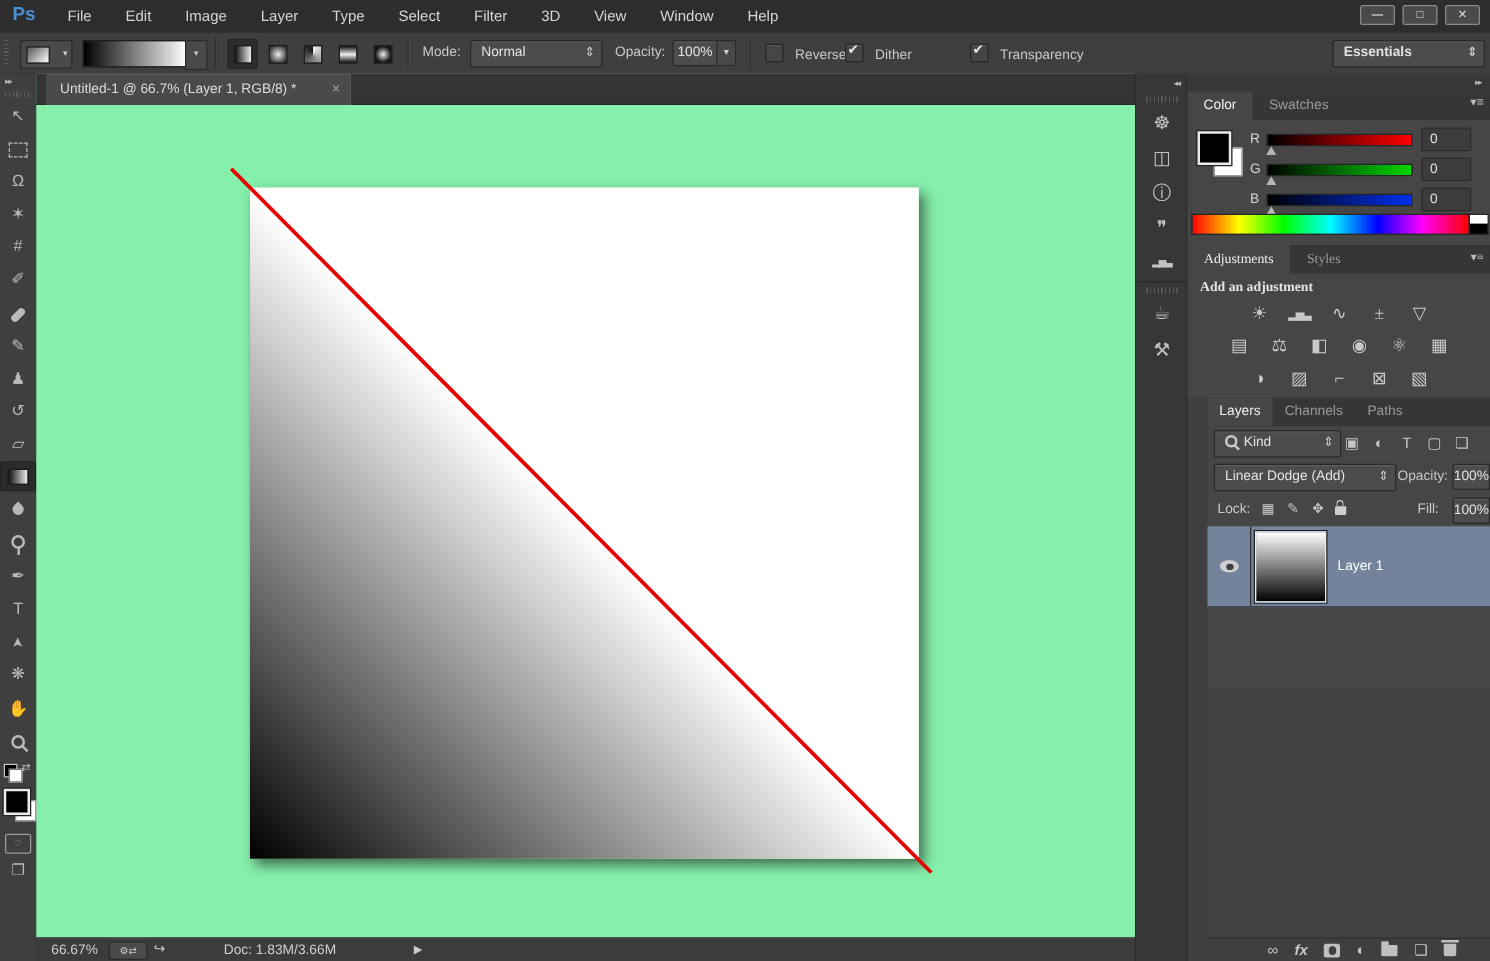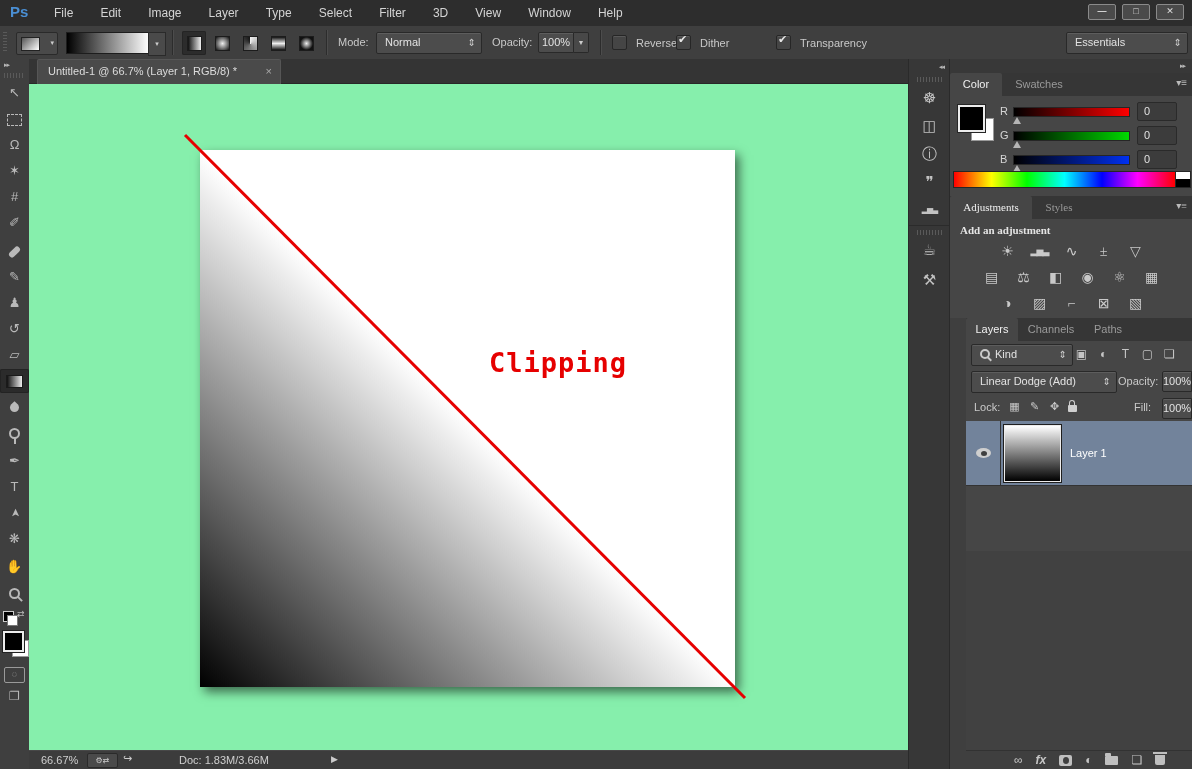--- a/index.html
+++ b/index.html
@@ -217,21 +217,21 @@
       <span class="chklabel">Reverse</span>
     </label>
     <label class="chk" style="left:676px;">
       <span class="chkbox on"></span>
       <span class="chklabel">Dither</span>
     </label>
     <label class="chk" style="left:736px;padding-left:40px;">
       <span class="chkbox on"></span>
       <span class="chklabel">Transparency</span>
     </label>
-    <div class="ps-select" style="left:1066px;top:6px;width:112px;">
+    <div class="ps-select" style="left:1066px;top:6px;width:112px;font-weight:bold;">
       <span>Essentials</span>
       <span class="ud">⇕</span>
     </div>
   </div>
 
   <div id="toolbar">
     <span class="collapse" style="left:4px;top:2px;">▸▸</span>
     <div class="hgrip" style="position:absolute;left:4px;top:14px;width:21px;"></div>
     <div class="tool" style="top:22px;"><span>↖</span></div>
     <div class="tool" style="top:48px;"><span class="i-marquee"></span></div>
@@ -265,21 +265,20 @@
     <div id="tabbar">
       <div id="doctab">
         <span>Untitled-1 @ 66.7% (Layer 1, RGB/8) *</span>
         <span id="tabclose">×</span>
       </div>
     </div>
     <div id="canvas"></div>
     <svg id="redline" width="879" height="691">
       <line x1="156" y1="76" x2="716" y2="639" stroke="#e60000" stroke-width="3"></line>
     </svg>
-    <div id="cliptext">Clipping</div>
   </div>
 
   <div id="statusbar">
     <span id="sb-zoom">66.67%</span>
     <span id="sb-btn1">⚙⇄</span>
     <span id="sb-btn2">↪</span>
     <span id="sb-doc">Doc: 1.83M/3.66M</span>
     <span id="sb-arrow">▶</span>
   </div>
 

